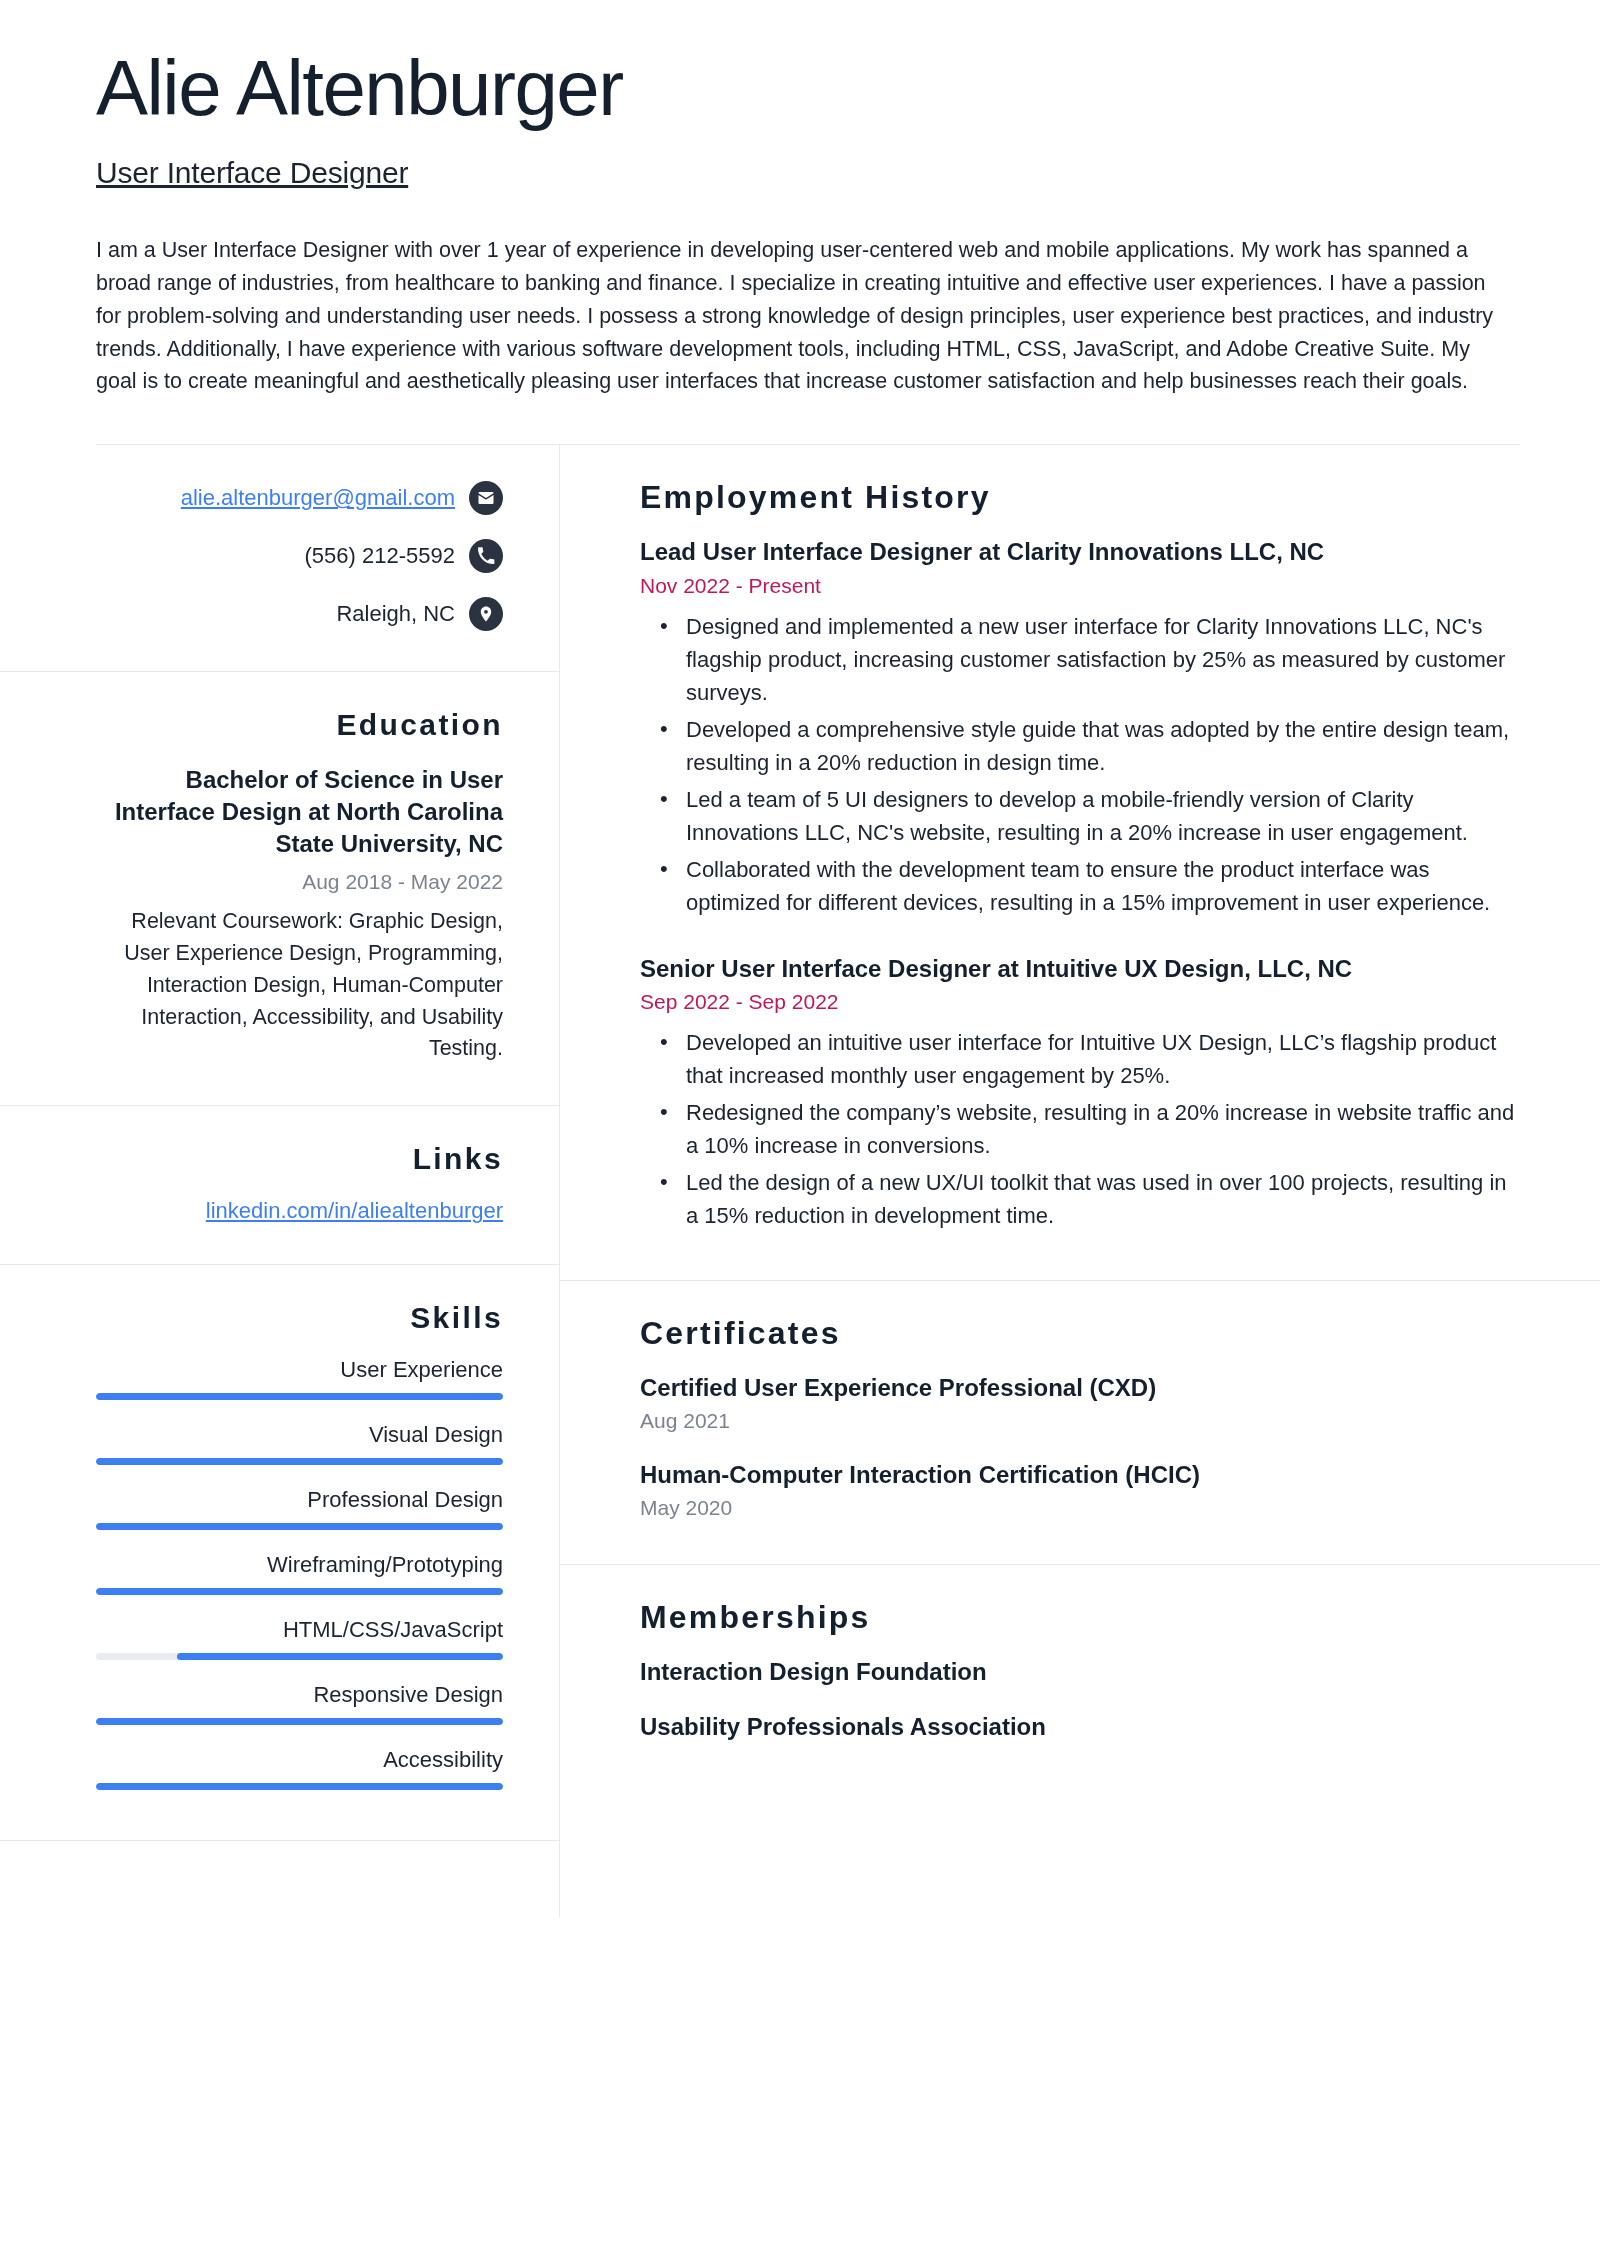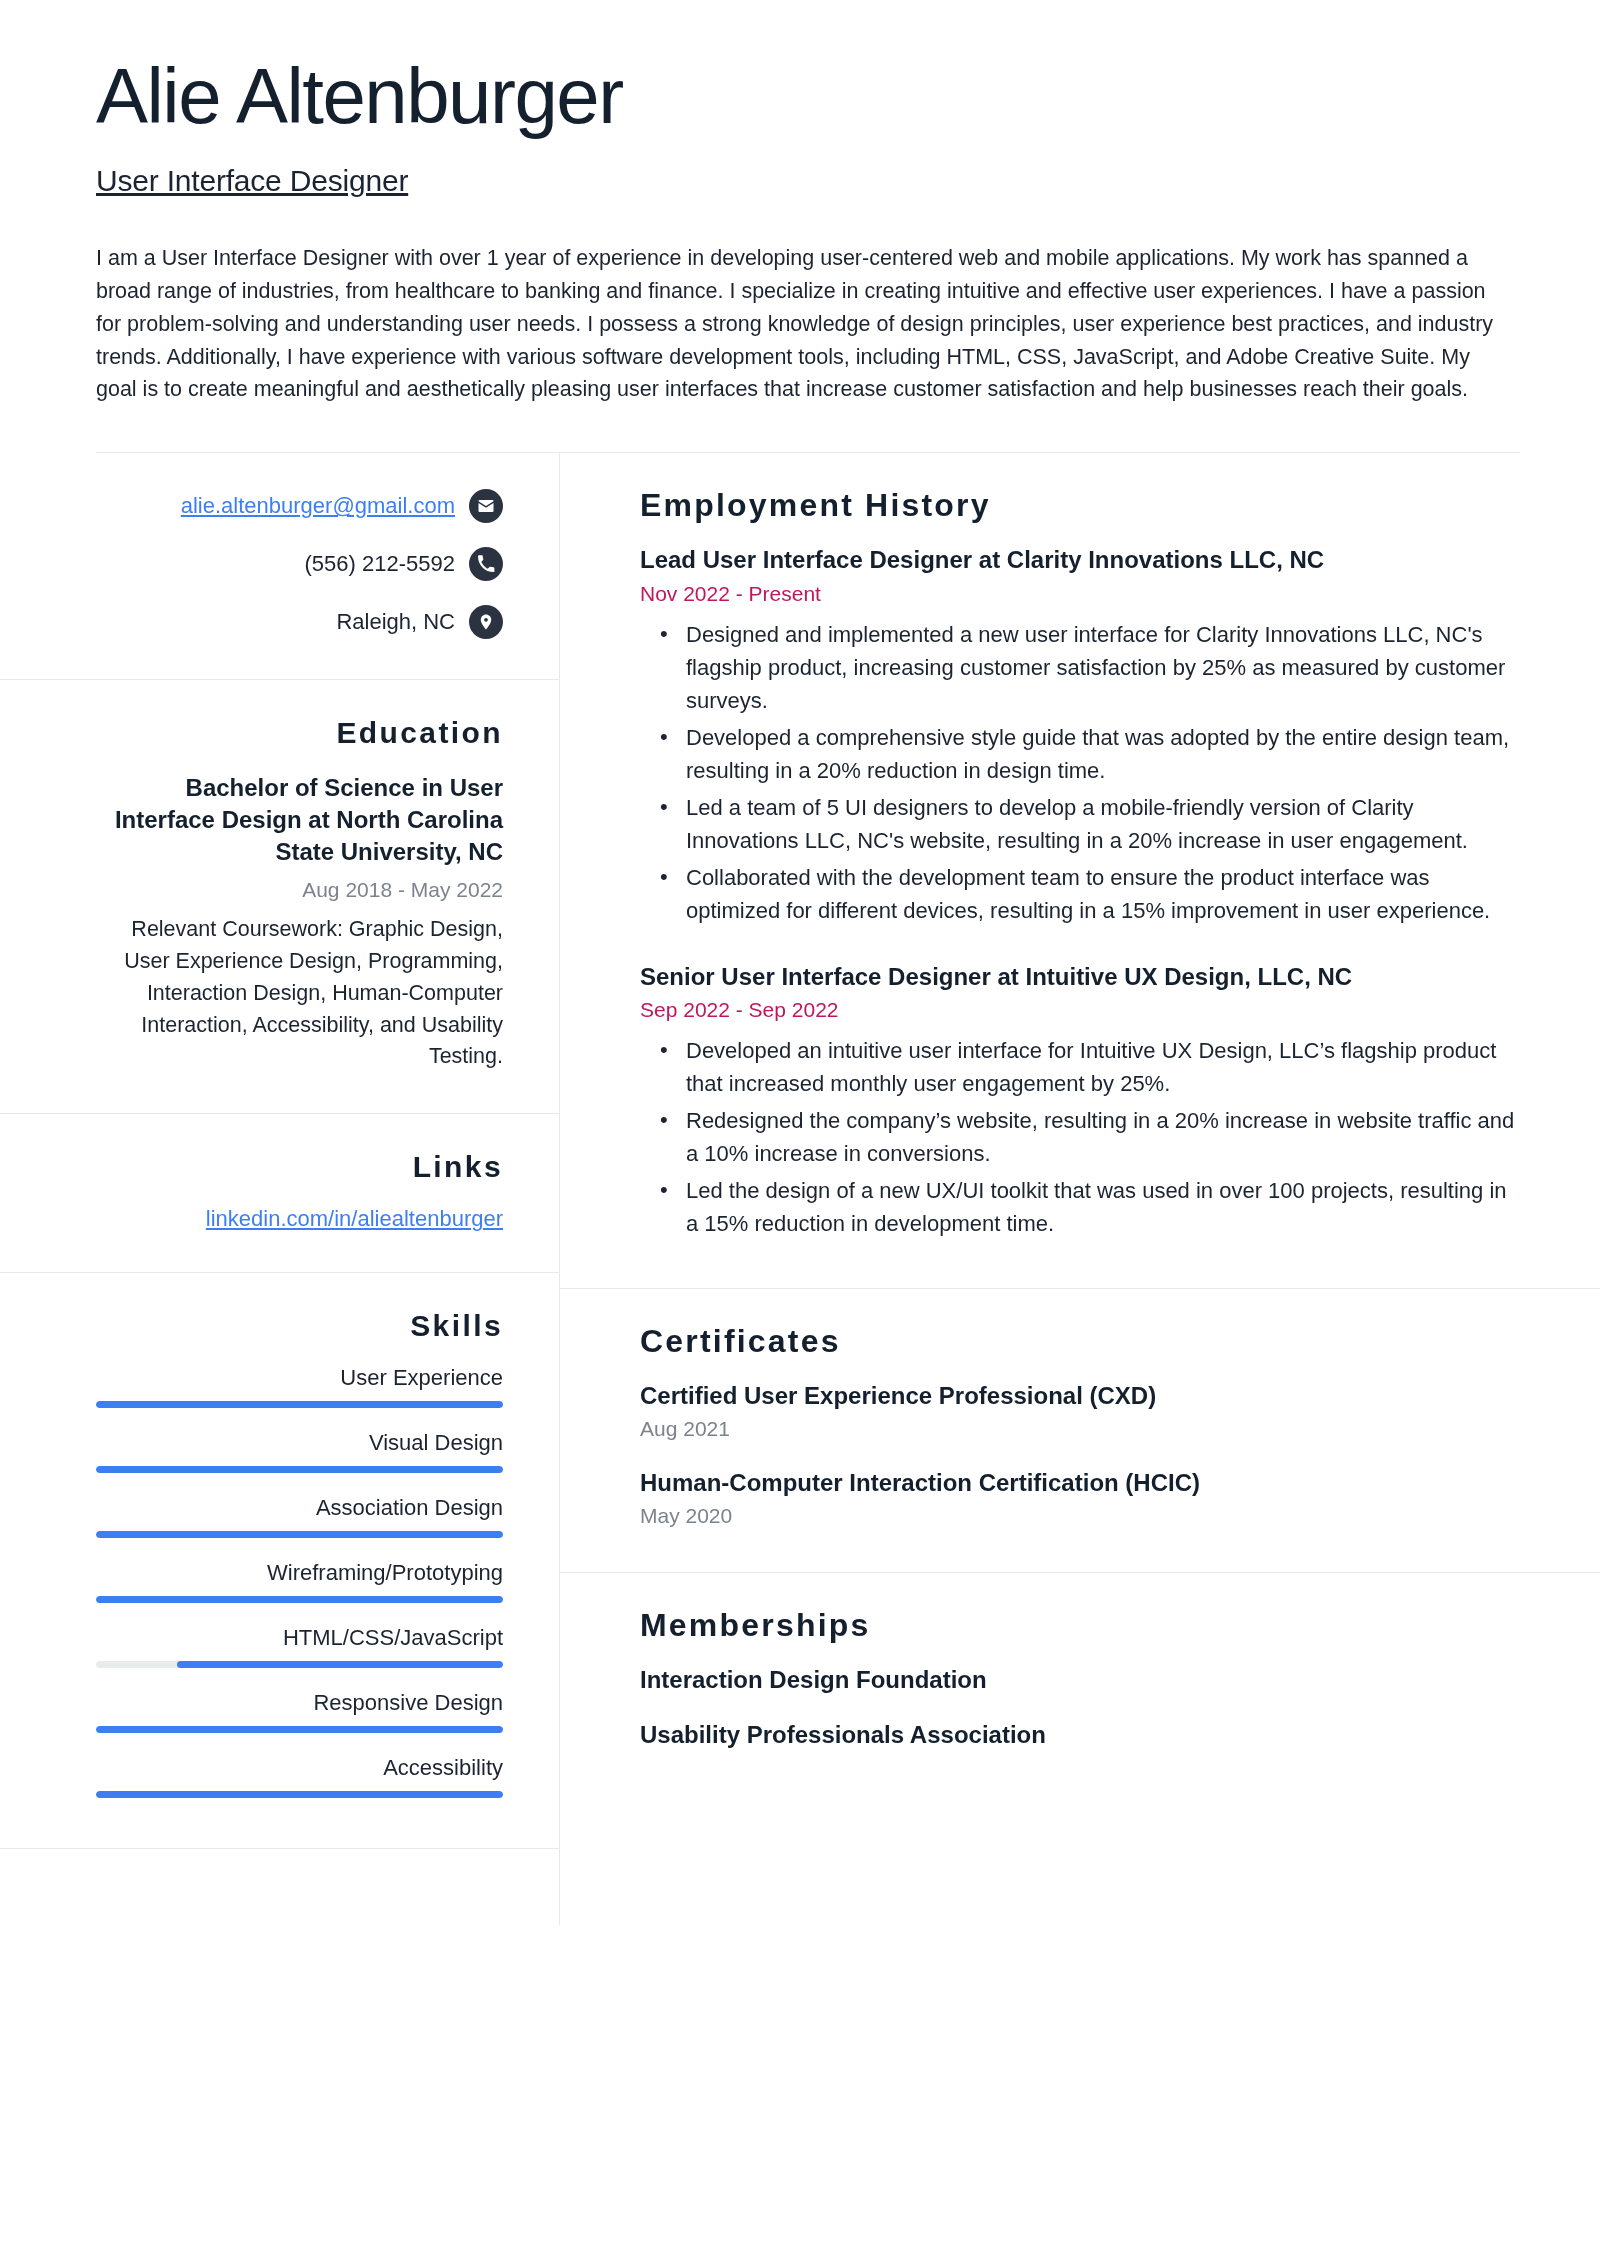--- a/index.html
+++ b/index.html
@@ -19,21 +19,20 @@
     position: relative;
     width: 1600px;
     min-height: 2261px;
     background: #ffffff;
     padding: 0;
   }
 
   
   .header {
     padding: 48px 80px 0 96px;
-    margin-top: 8px;
   }
 
   .full-name {
     font-size: 78px;
     font-weight: 400;
     letter-spacing: -1.5px;
     line-height: 1.05;
     color: #15202e;
   }
 
@@ -349,21 +348,21 @@
         </div>
 
         <div class="skill">
           <div class="skill-name">Visual Design</div>
           <div class="skill-track">
             <div class="skill-fill" style="width: 100%;"></div>
           </div>
         </div>
 
         <div class="skill">
-          <div class="skill-name">Association Design</div>
+          <div class="skill-name">Professional Design</div>
           <div class="skill-track">
             <div class="skill-fill" style="width: 100%;"></div>
           </div>
         </div>
 
         <div class="skill">
           <div class="skill-name">Wireframing/Prototyping</div>
           <div class="skill-track">
             <div class="skill-fill" style="width: 100%;"></div>
           </div>

